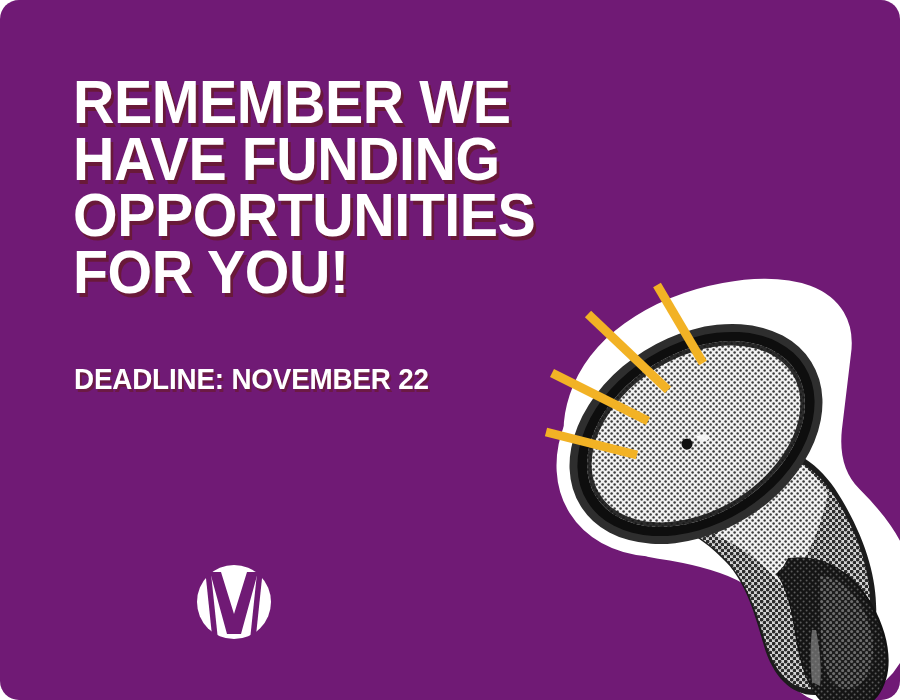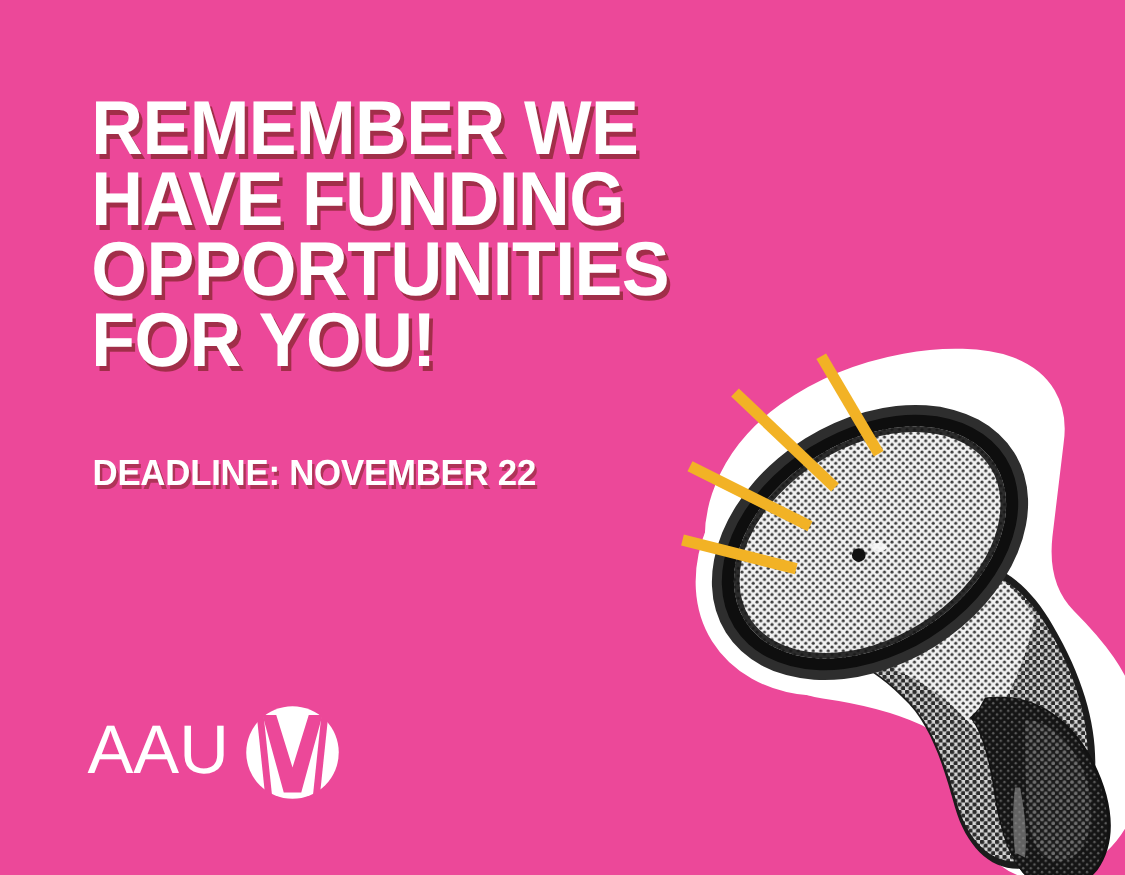--- a/index.html
+++ b/index.html
@@ -5,22 +5,23 @@
   html,body{margin:0;padding:0;}
   body{
     width:900px;height:700px;overflow:hidden;
     font-family:"Liberation Sans", sans-serif;
     background:#ffffff;
   }
 
   #poster{
     position:relative;
     width:900px;height:700px;
-    background:#ec4899;
+    background:#701a75;
     overflow:hidden;
+    border-radius:19px;
   }
 
   
   #headline{
     position:absolute;
     left:73px; top:74px;
     width:600px;
     color:#ffffff;
     font-family:"Liberation Sans", sans-serif;
     font-weight:700;
@@ -236,21 +237,20 @@
   </svg>
 
   <div id="headline">REMEMBER WE
 HAVE FUNDING
 OPPORTUNITIES
 FOR YOU!</div>
 
   <div id="deadline">DEADLINE: NOVEMBER 22</div>
 
   <div id="logo">
-    <div id="logo-text">AAU</div>
     <svg id="logo-mark" viewBox="0 0 92 92" xmlns="http://www.w3.org/2000/svg" aria-hidden="true">
       <defs>
         <mask id="w-cut">
           <rect x="0" y="0" width="92" height="92" fill="#000"></rect>
 
           <circle cx="46" cy="46" r="37" fill="#fff"></circle>
 
           <path d="M22,16
                    L33,16
                    L46,58

